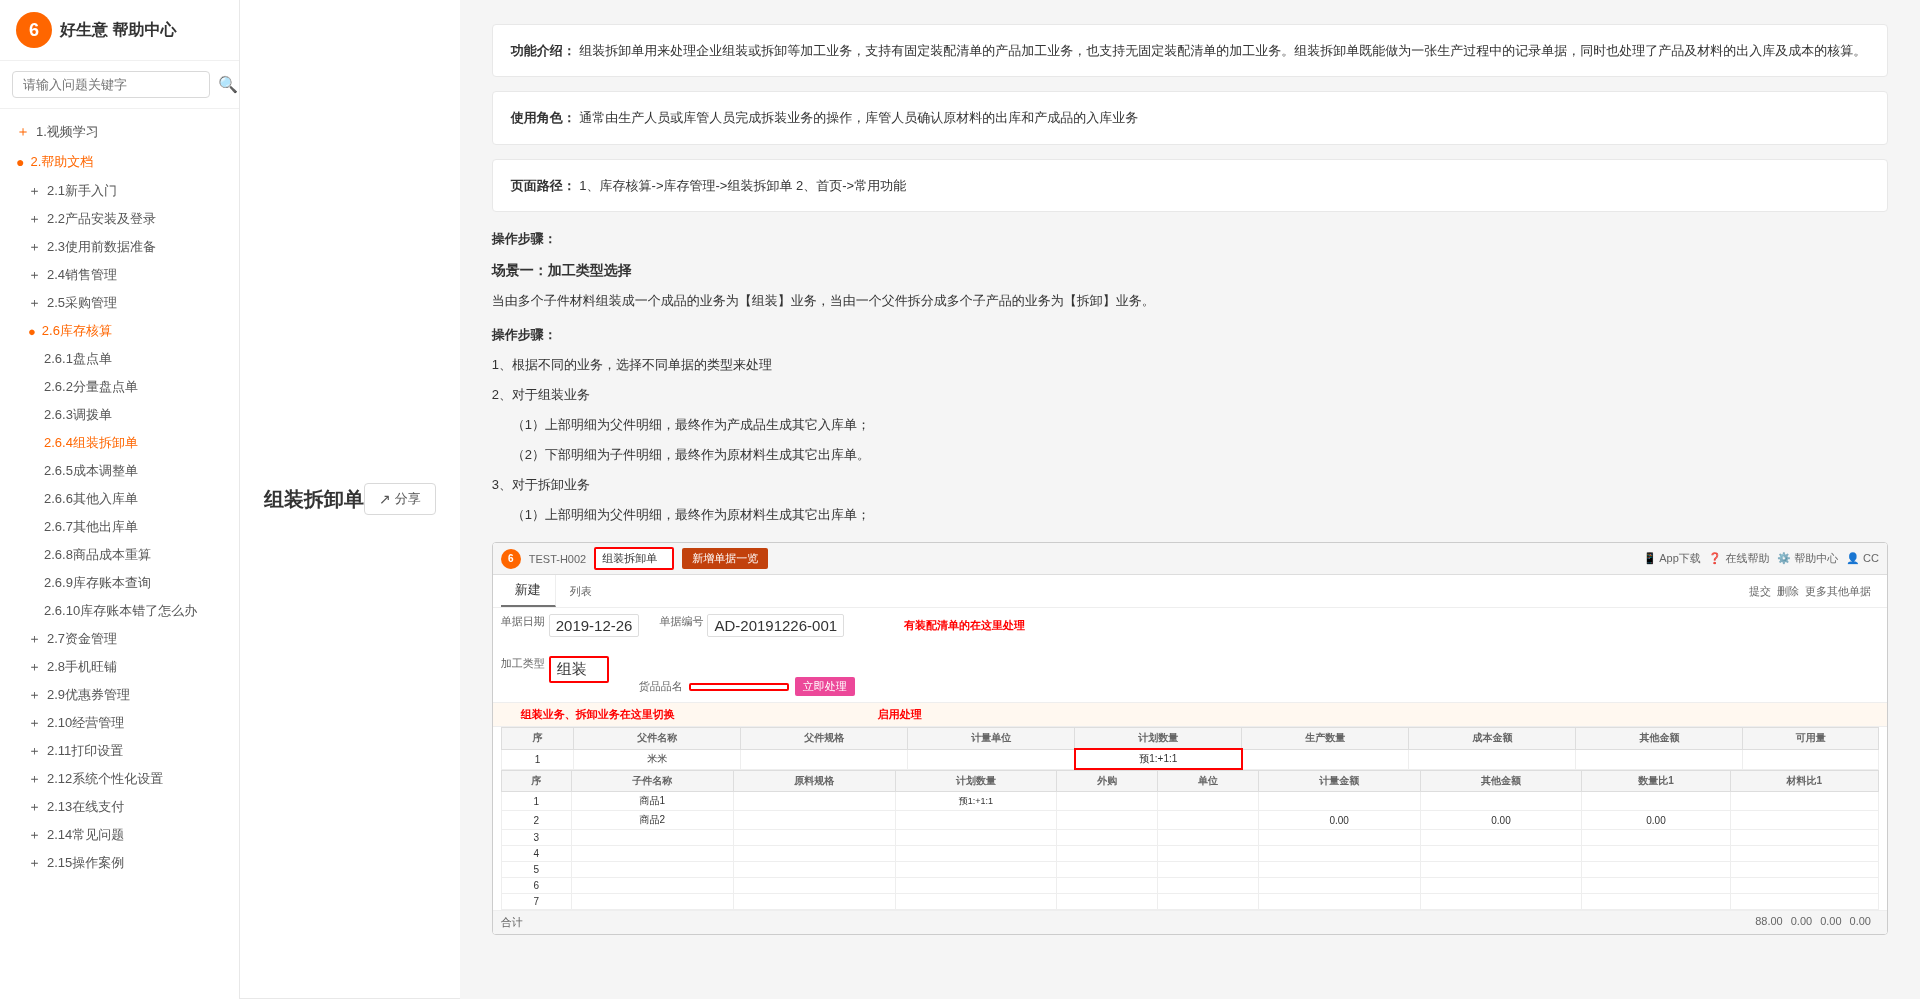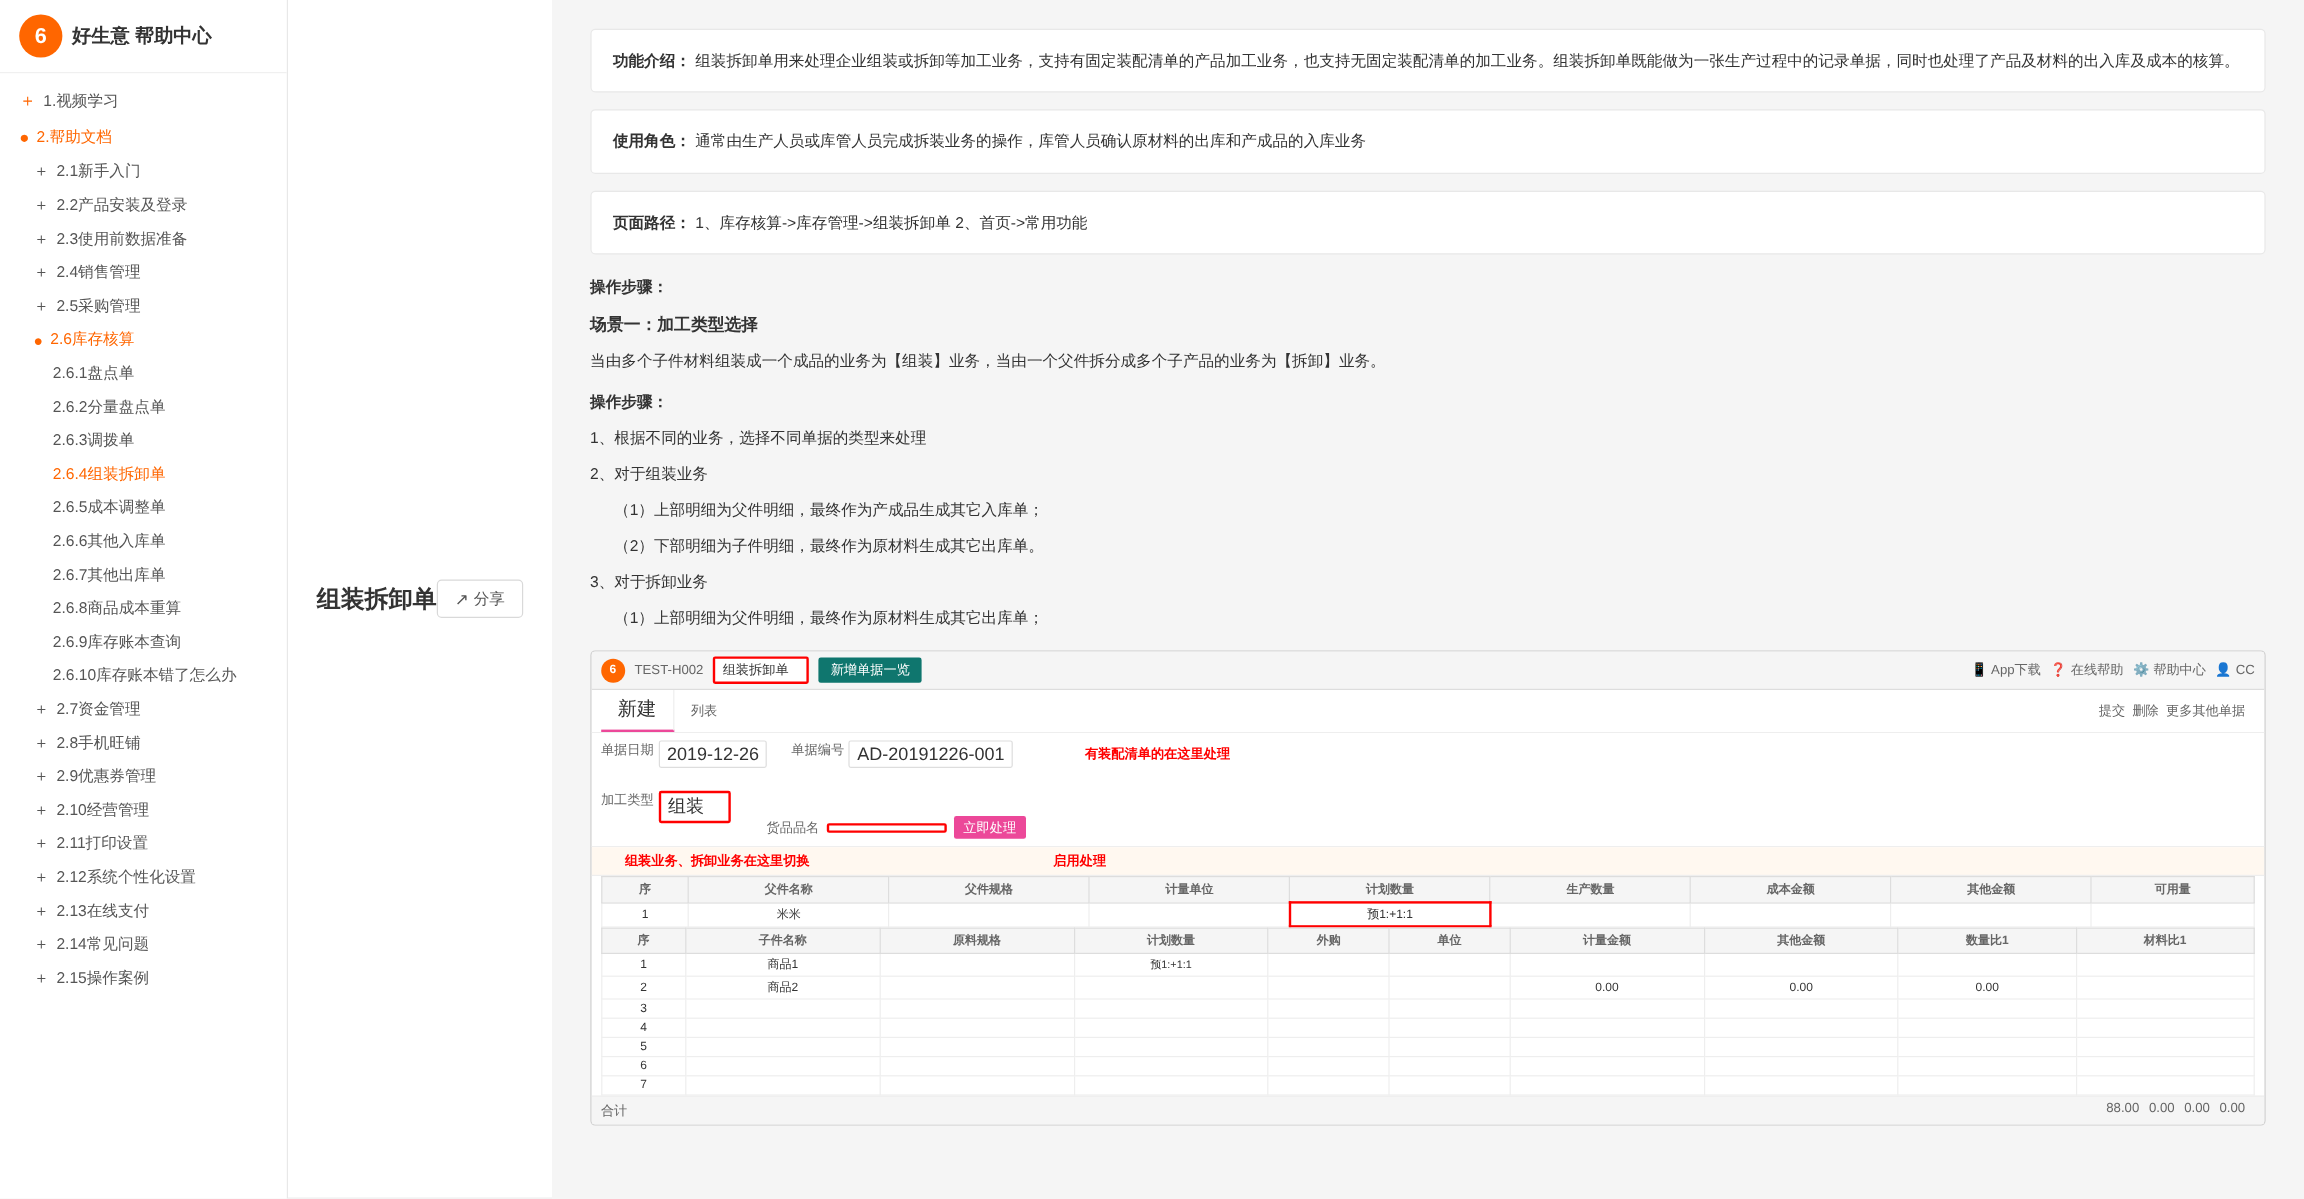--- a/index.html
+++ b/index.html
@@ -204,21 +204,21 @@
     .mock-app-id { color: #666; }
     .mock-dropdown {
       border: 1px solid #ddd;
       border-radius: 2px;
       padding: 2px 6px;
       background: #fff;
       font-size: 11px;
       min-width: 80px;
     }
     .mock-btn-orange {
-      background: #0f766e;
+      background: #c2410c;
       color: #fff;
       border: none;
       border-radius: 2px;
       padding: 3px 10px;
       font-size: 11px;
     }
     .mock-icons {
       margin-left: auto;
       display: flex;
       gap: 8px;
@@ -286,20 +286,24 @@
   </style>
 </head>
 <body>
 
 <div id="sidebar">
   <div id="logo-area">
     <div id="logo-icon">
       <span>6</span>
     </div>
     <span id="logo-text">好生意 帮助中心</span>
+  </div>
+  <div id="search-area">
+    <input id="search-input" type="text" placeholder="请输入问题关键字" style="">
+    <button id="search-btn">🔍</button>
   </div>
   <div id="nav-tree">
 
     <div class="nav-section">
       <div class="nav-section-header">
         <span class="plus-icon">＋</span>
         <span>1.视频学习</span>
       </div>
     </div>
 
@@ -459,21 +463,21 @@
           <div class="mock-icons">
             <span>📱 App下载</span>
             <span>❓ 在线帮助</span>
             <span>⚙️ 帮助中心</span>
             <span>👤 CC</span>
           </div>
         </div>
 
         <div style="display:flex; align-items:center; background:#fff; border-bottom:1px solid #eee; padding:0 8px;">
           <div style="display:flex; align-items:center; gap:0;">
-            <div style="display:flex; align-items:center; gap:4px; padding:6px 14px; font-size:16px; background:#fff; border-right:1px solid #eee; border-bottom:2px solid #ec4899;">
+            <div style="display:flex; align-items:center; gap:4px; padding:6px 14px; font-size:13px; background:#fff; border-right:1px solid #eee; border-bottom:2px solid #737373;">
               <span>新建</span>
             </div>
             <div style="display:flex; align-items:center; gap:4px; padding:6px 14px; font-size:11px; color:#666;">
               <span>列表</span>
             </div>
           </div>
           <div style="margin-left:auto; padding:4px 8px; display:flex; gap:6px; font-size:11px; color:#666;">
             <span>提交</span>
             <span>删除</span>
             <span>更多其他单据</span>

